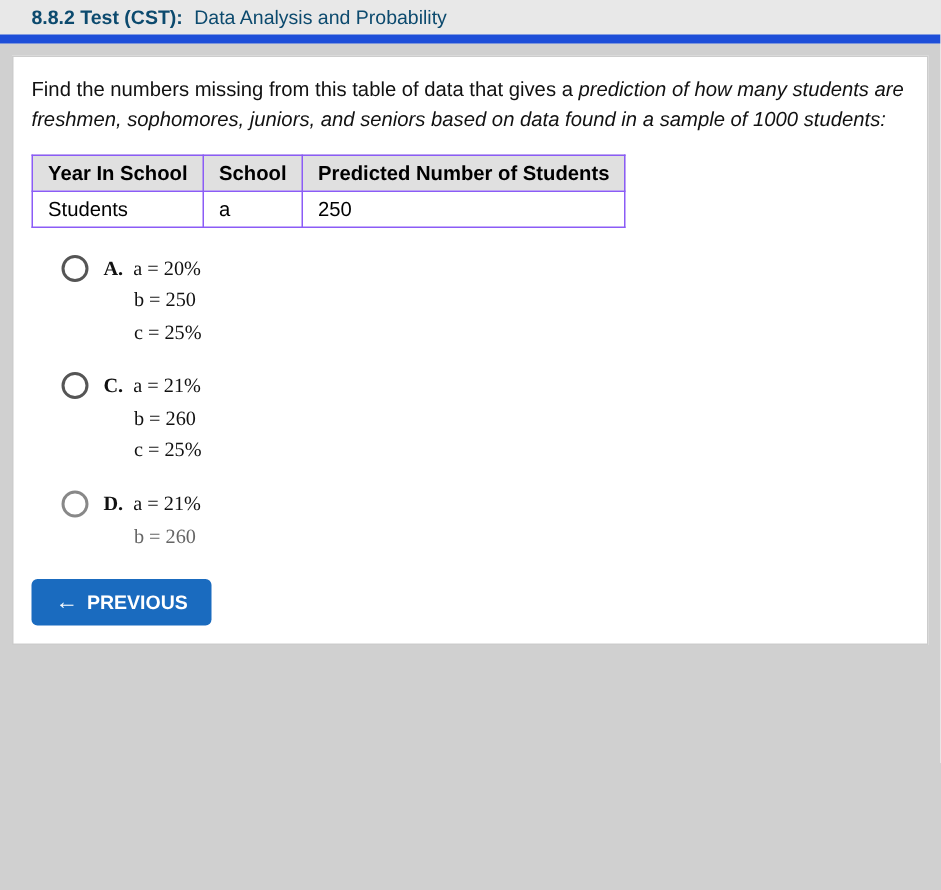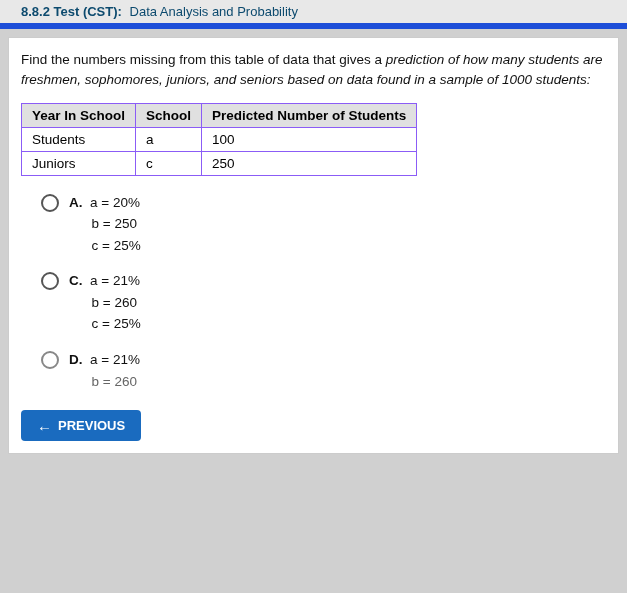--- a/index.html
+++ b/index.html
@@ -65,20 +65,21 @@
       margin-top: 2px;
       flex-shrink: 0;
       background: white;
     }
     .option-radio.selected {
       border-color: #888;
       background: white;
     }
     .option-text {
       line-height: 1.6;
+      font-family: Liberation Serif, serif;
     }
     .prev-button {
       display: inline-flex;
       align-items: center;
       background: #1a6bbf;
       color: white;
       padding: 7px 16px;
       border: none;
       border-radius: 4px;
       font-size: 13px;
@@ -113,25 +114,20 @@
       <tr>
         <th>Year In School</th>
         <th>School</th>
         <th>Predicted Number of Students</th>
       </tr>
     </thead>
     <tbody id="table-body">
     <tr>
           <td>Students</td>
           <td>a</td>
-          <td>100</td>
-        </tr>
-        <tr>
-          <td>Juniors</td>
-          <td>c</td>
           <td>250</td>
         </tr>
       </tbody>
   </table>
 
   <div class="options">
 
     <div class="option-item">
       <div class="option-radio"></div>
       <div class="option-text">

